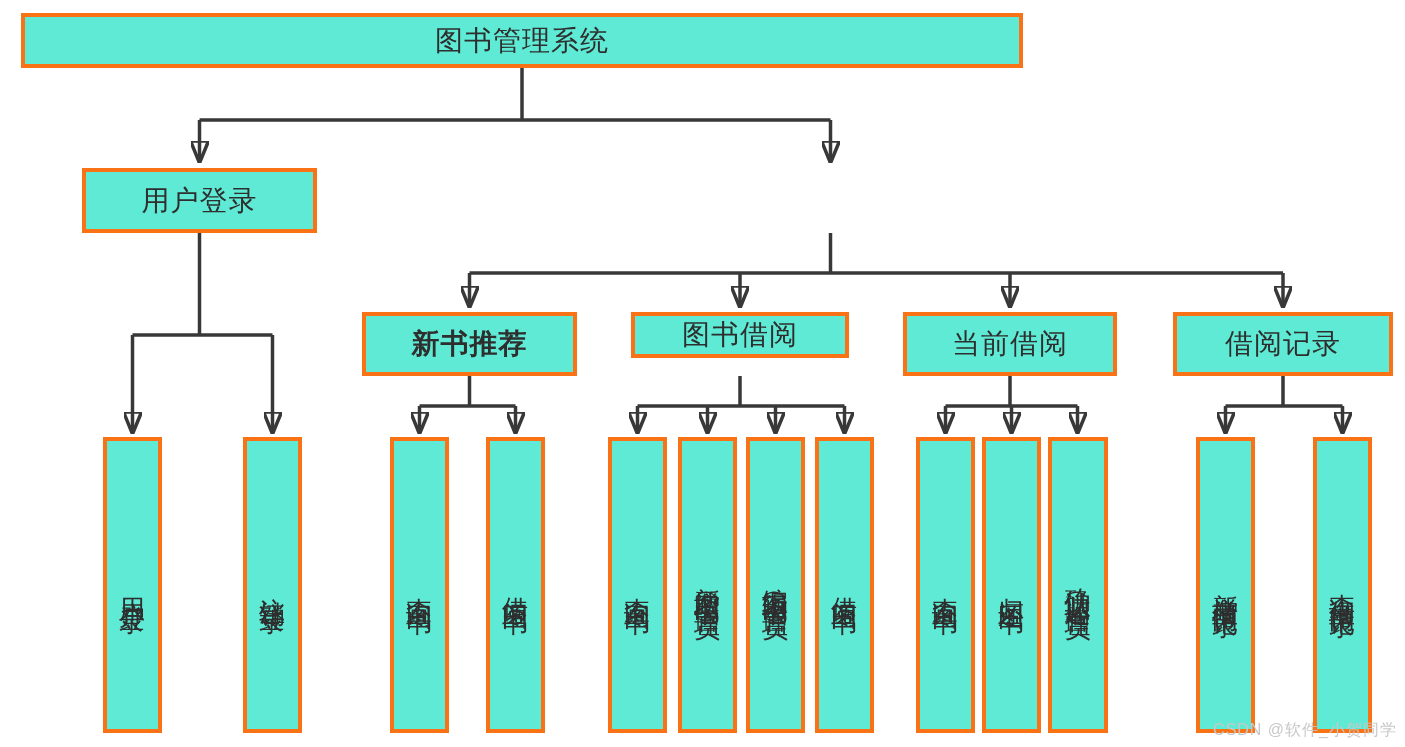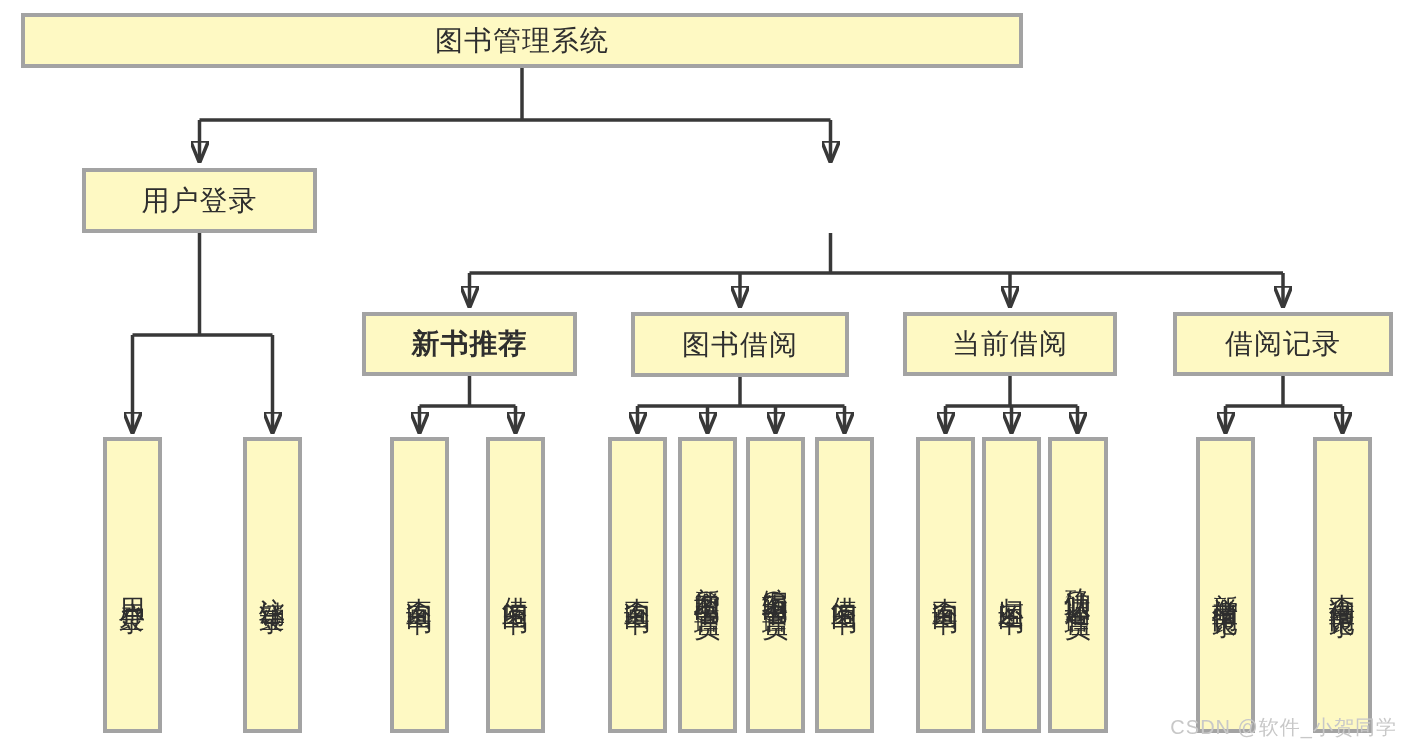--- a/index.html
+++ b/index.html
@@ -8,39 +8,39 @@
     width:1405px;height:747px;
     background:#ffffff;
     font-family:"Liberation Sans","DejaVu Sans",sans-serif;
     overflow:hidden;
   }
   .connectors{position:absolute;left:0;top:0;z-index:1;}
   .connectors path{stroke:#383838;stroke-width:3.5;fill:none;}
   .node{
     position:absolute;
     box-sizing:border-box;
-    background:#fef9c3;
-    border:4px solid #a3a3a3;
+    background:#5eead4;
+    border:4px solid #f97316;
     display:flex;align-items:center;justify-content:center;
     color:#2e2e2e;
     z-index:2;
   }
   .h-label{font-size:28px;letter-spacing:1px;white-space:nowrap;}
   .v-label{
     writing-mode:vertical-rl;
     text-orientation:mixed;
     font-size:26px;
     letter-spacing:4px;
     line-height:1;
     white-space:nowrap;
   }
   .watermark{
     position:absolute;
     right:8px;bottom:6px;
-    font-size:20px;
+    font-size:16px;
     letter-spacing:1px;
     color:#c8c8c8;
     z-index:5;
     white-space:nowrap;
   }
 </style>
 </head>
 <body>
 
 <div class="canvas">
@@ -111,21 +111,21 @@
     <span class="h-label">图书管理系统</span>
   </div>
 
   <div class="node" style="left:82px;top:168px;width:235px;height:65px;">
     <span class="h-label">用户登录</span>
   </div>
 
   <div class="node" style="left:362px;top:312px;width:215px;height:64px;font-weight:bold;">
     <span class="h-label">新书推荐</span>
   </div>
-  <div class="node" style="left:631px;top:312px;width:218px;height:65px;">
+  <div class="node" style="left:631px;top:312px;width:218px;height:46px;">
     <span class="h-label">图书借阅</span>
   </div>
   <div class="node" style="left:903px;top:312px;width:214px;height:64px;">
     <span class="h-label">当前借阅</span>
   </div>
   <div class="node" style="left:1173px;top:312px;width:220px;height:64px;">
     <span class="h-label">借阅记录</span>
   </div>
 
   <div class="node" style="left:103px;top:437px;width:59px;height:296px;">

